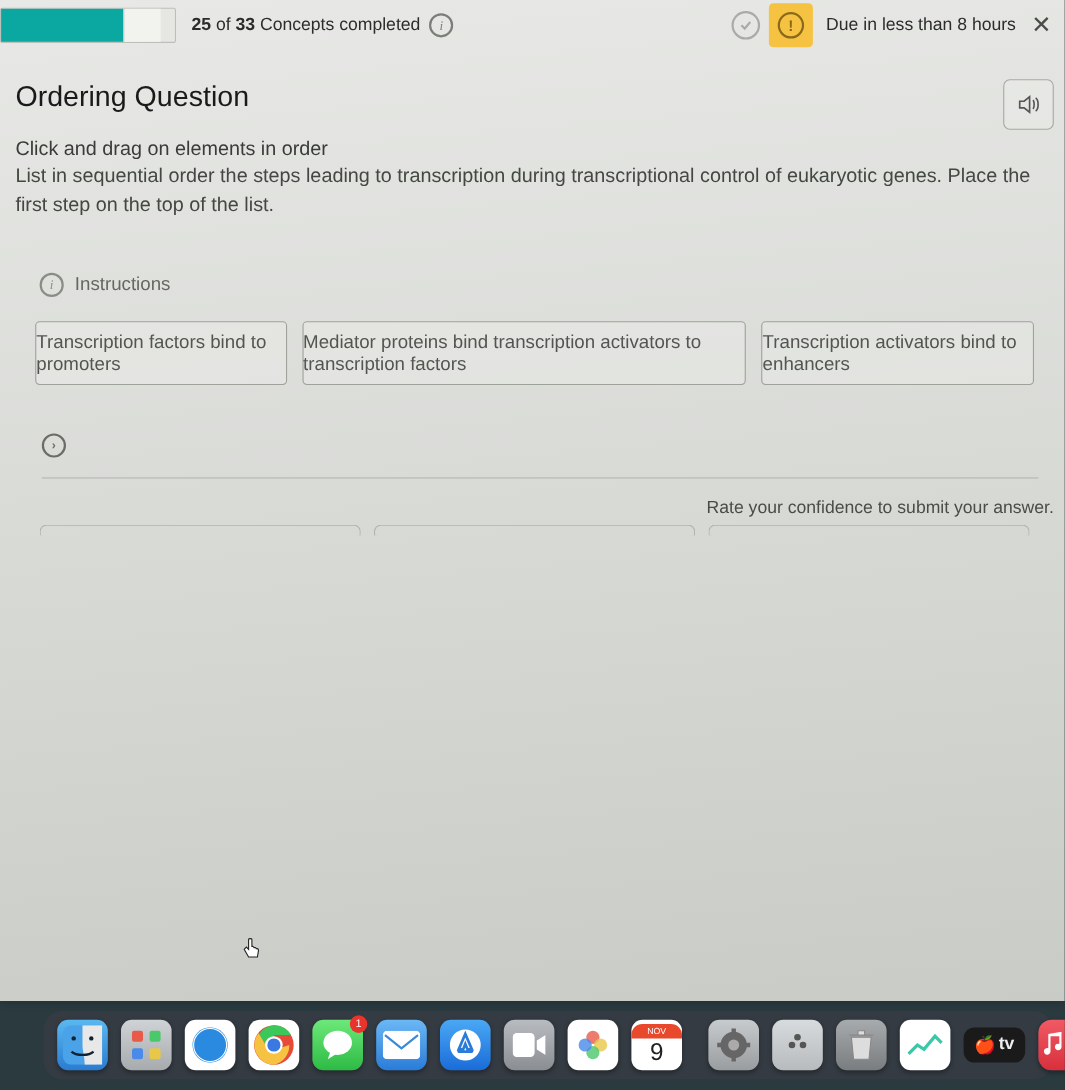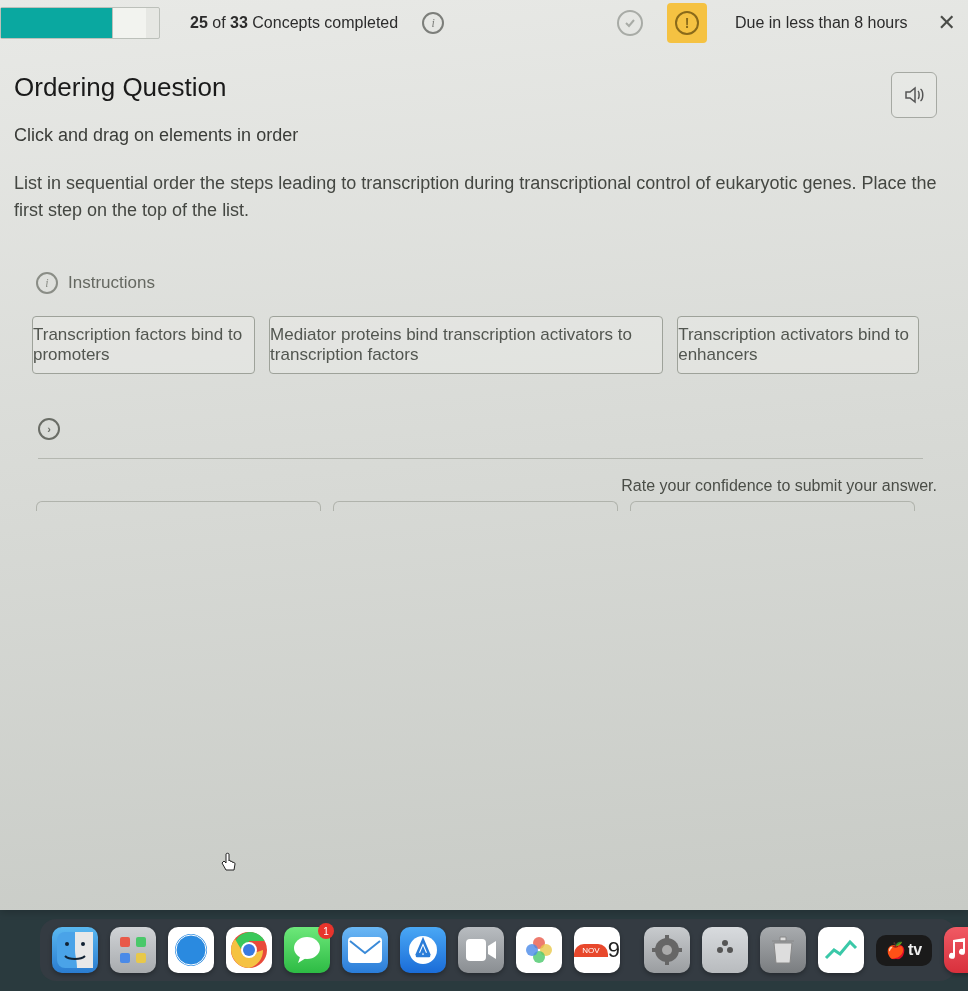--- a/index.html
+++ b/index.html
@@ -17,21 +17,21 @@
     height: 910px;
     position: relative;
     box-shadow: 0 2px 8px rgba(0,0,0,0.2);
   }
   
   .topbar {
     height: 46px;
     display: flex;
     align-items: center;
     padding: 0 12px 0 0;
-    gap: 24px;
+    gap: 8px;
   }
   .progress-track {
     width: 160px; height: 32px;
     background: #e6e7e3;
     border: 1px solid #bcc0ba;
     display: flex; align-items: stretch;
     border-radius: 2px;
   }
   .progress-fill {
     background: #0aa8a0;
@@ -90,21 +90,21 @@
     margin-left: 4px;
   }
   .close-x {
     font-size: 22px;
     color: #4a4c48;
     margin-left: 6px;
     cursor: pointer;
   }
   
   .content {
-    padding: 26px 31px 0 14px;
+    padding: 26px 10px 0 14px;
   }
   .title-row {
     display: flex;
     justify-content: space-between;
     align-items: flex-start;
   }
   h1 {
     font-size: 26px;
     font-weight: 400;
     color: #1a1a1a;
@@ -113,21 +113,20 @@
   .speaker-box {
     width: 46px; height: 46px;
     border: 1px solid #a6a9a3;
     border-radius: 6px;
     display: flex; align-items: center; justify-content: center;
     background: rgba(255,255,255,0.15);
   }
   .subtitle {
     font-size: 18px;
     color: #3a3c38;
-    margin-bottom: 24px;
   }
   .prompt {
     font-size: 18px;
     line-height: 1.5;
     color: #444742;
     margin-bottom: 48px;
   }
   .instructions-row {
     display: flex;
     align-items: center;
@@ -240,21 +239,21 @@
   .finder { background: linear-gradient(#5ab8f0,#2a7cd0); }
   .launchpad { background: linear-gradient(#d0d3d6,#a8abae); }
   .safari { background: #fff; display:flex; align-items:center; justify-content:center; }
   .safari svg { width: 36px; height: 36px; }
   .chrome { background: #fff; }
   .messages { background: linear-gradient(#6de87a,#2dbb44); }
   .mail { background: linear-gradient(#6bb8f5,#2a7cd8); }
   .appstore { background: linear-gradient(#4aa8f5,#1a6cd8); }
   .facetime { background: linear-gradient(#b8bcc0,#8a8e92); }
   .photos { background: #fff; }
-  .calendar { background: #fff; color:#000; flex-direction: row; font-size:10px; }
+  .calendar { background: #fff; color:#000; flex-direction: column; font-size:10px; }
   .calendar .cal-top { background:#e8482c; color:#fff; width:100%; text-align:center; border-radius:10px 10px 0 0; font-size:8px; padding:2px 0;}
   .calendar .cal-num { font-size:22px; font-weight:500; color:#222; }
   .settings { background: linear-gradient(#c8cbce,#9a9da0); }
   .notes { background: linear-gradient(#d8dbde,#b8bbbe); }
   .trash { background: linear-gradient(#a8abae,#7a7d80); }
   .stocks { background: #fff; }
   .tv-pill {
     background: #1a1a1a;
     border-radius: 10px;
     padding: 6px 10px;

